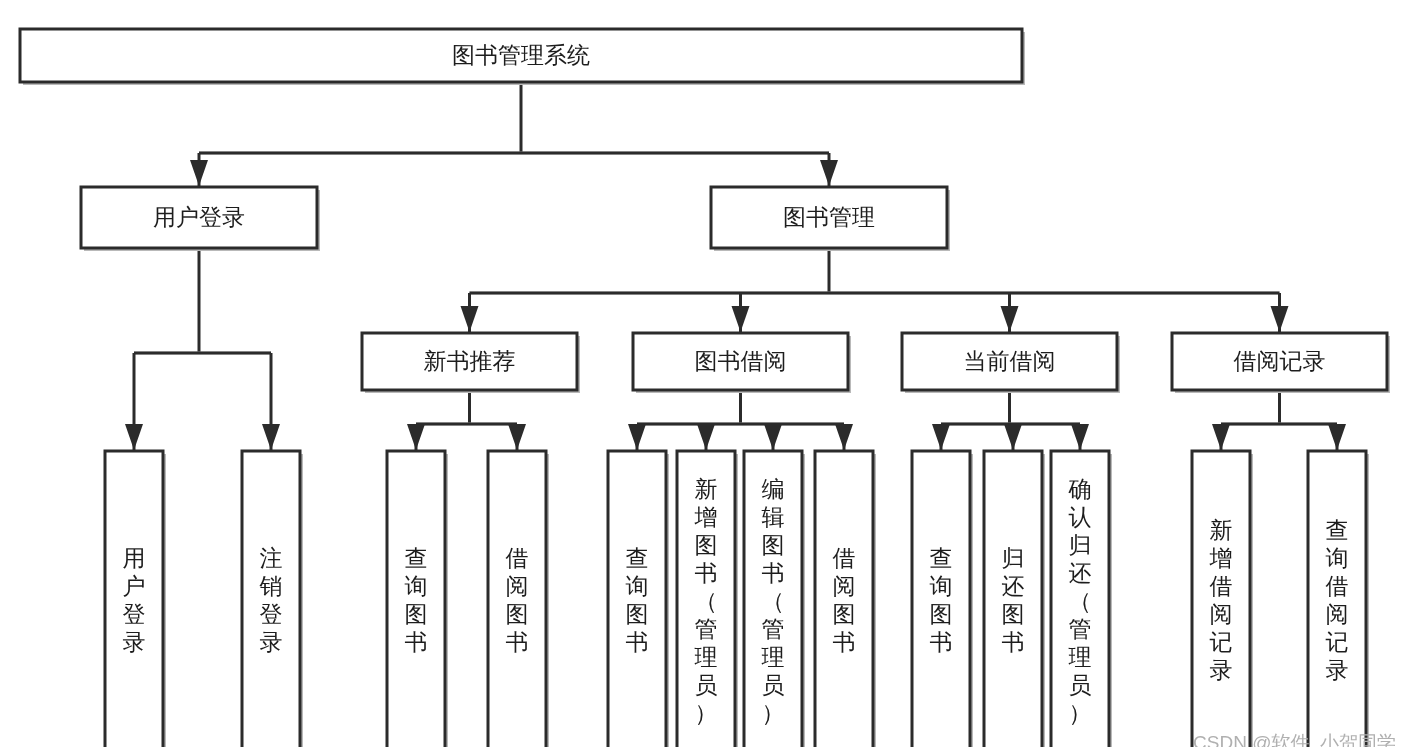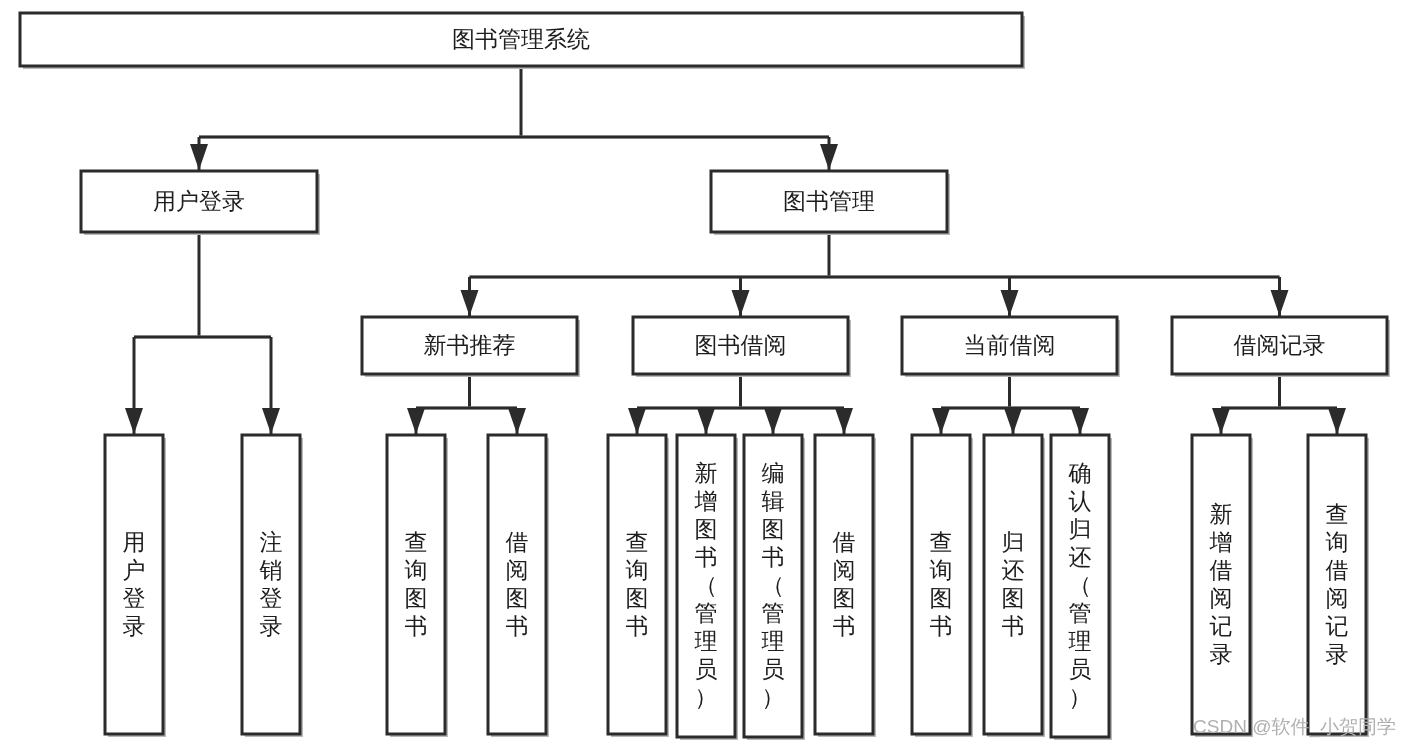--- a/index.html
+++ b/index.html
@@ -10,21 +10,21 @@
   body {
     width: 1405px;
     height: 747px;
     font-family: "Liberation Sans", "DejaVu Sans", sans-serif;
     overflow: hidden;
     position: relative;
   }
   #diagram-root {
     position: absolute;
     left: 0;
-    top: 0;
+    top: 16px;
     width: 1405px;
     height: 685px;
   }
   svg { display: block; }
   .node-rect {
     fill: #ffffff;
     stroke: #2b2b2b;
     stroke-width: 3;
   }
   .node-shadow {

